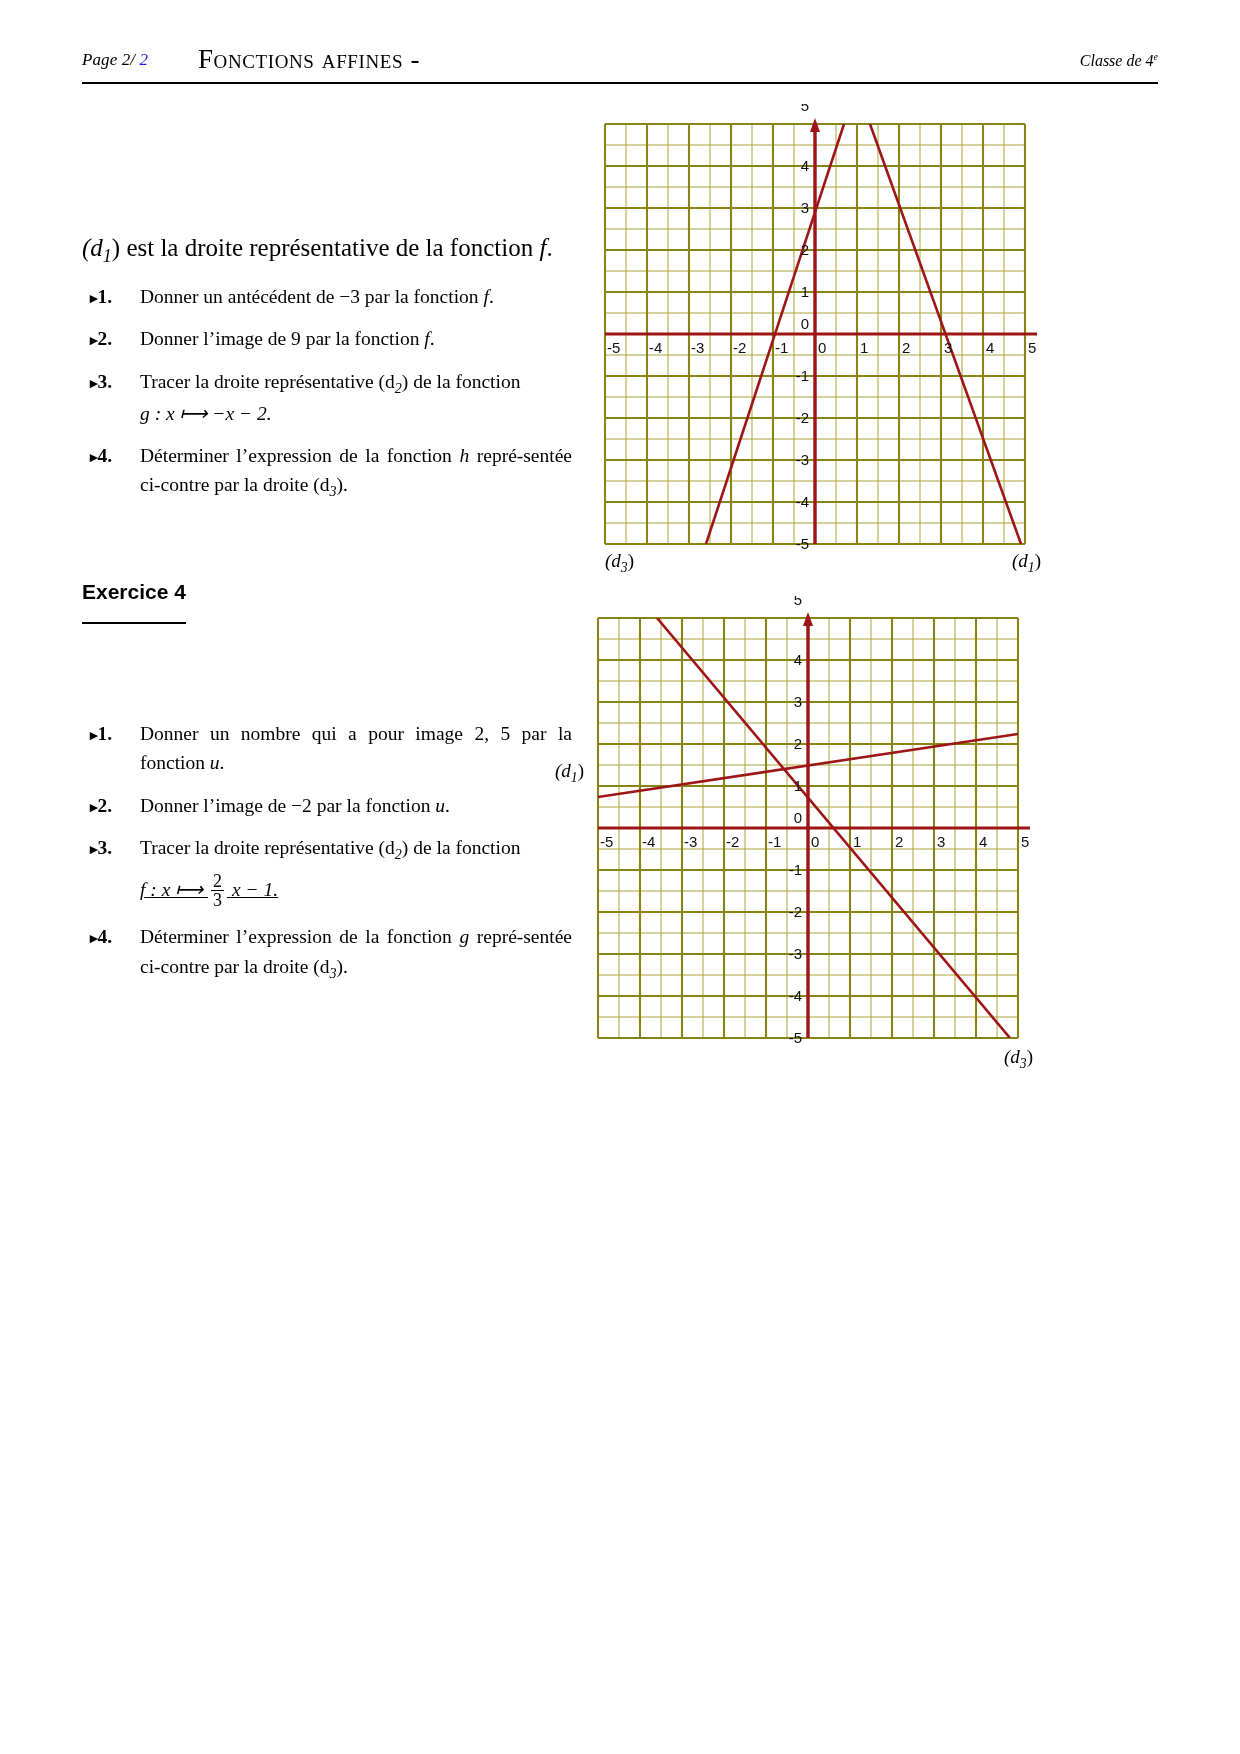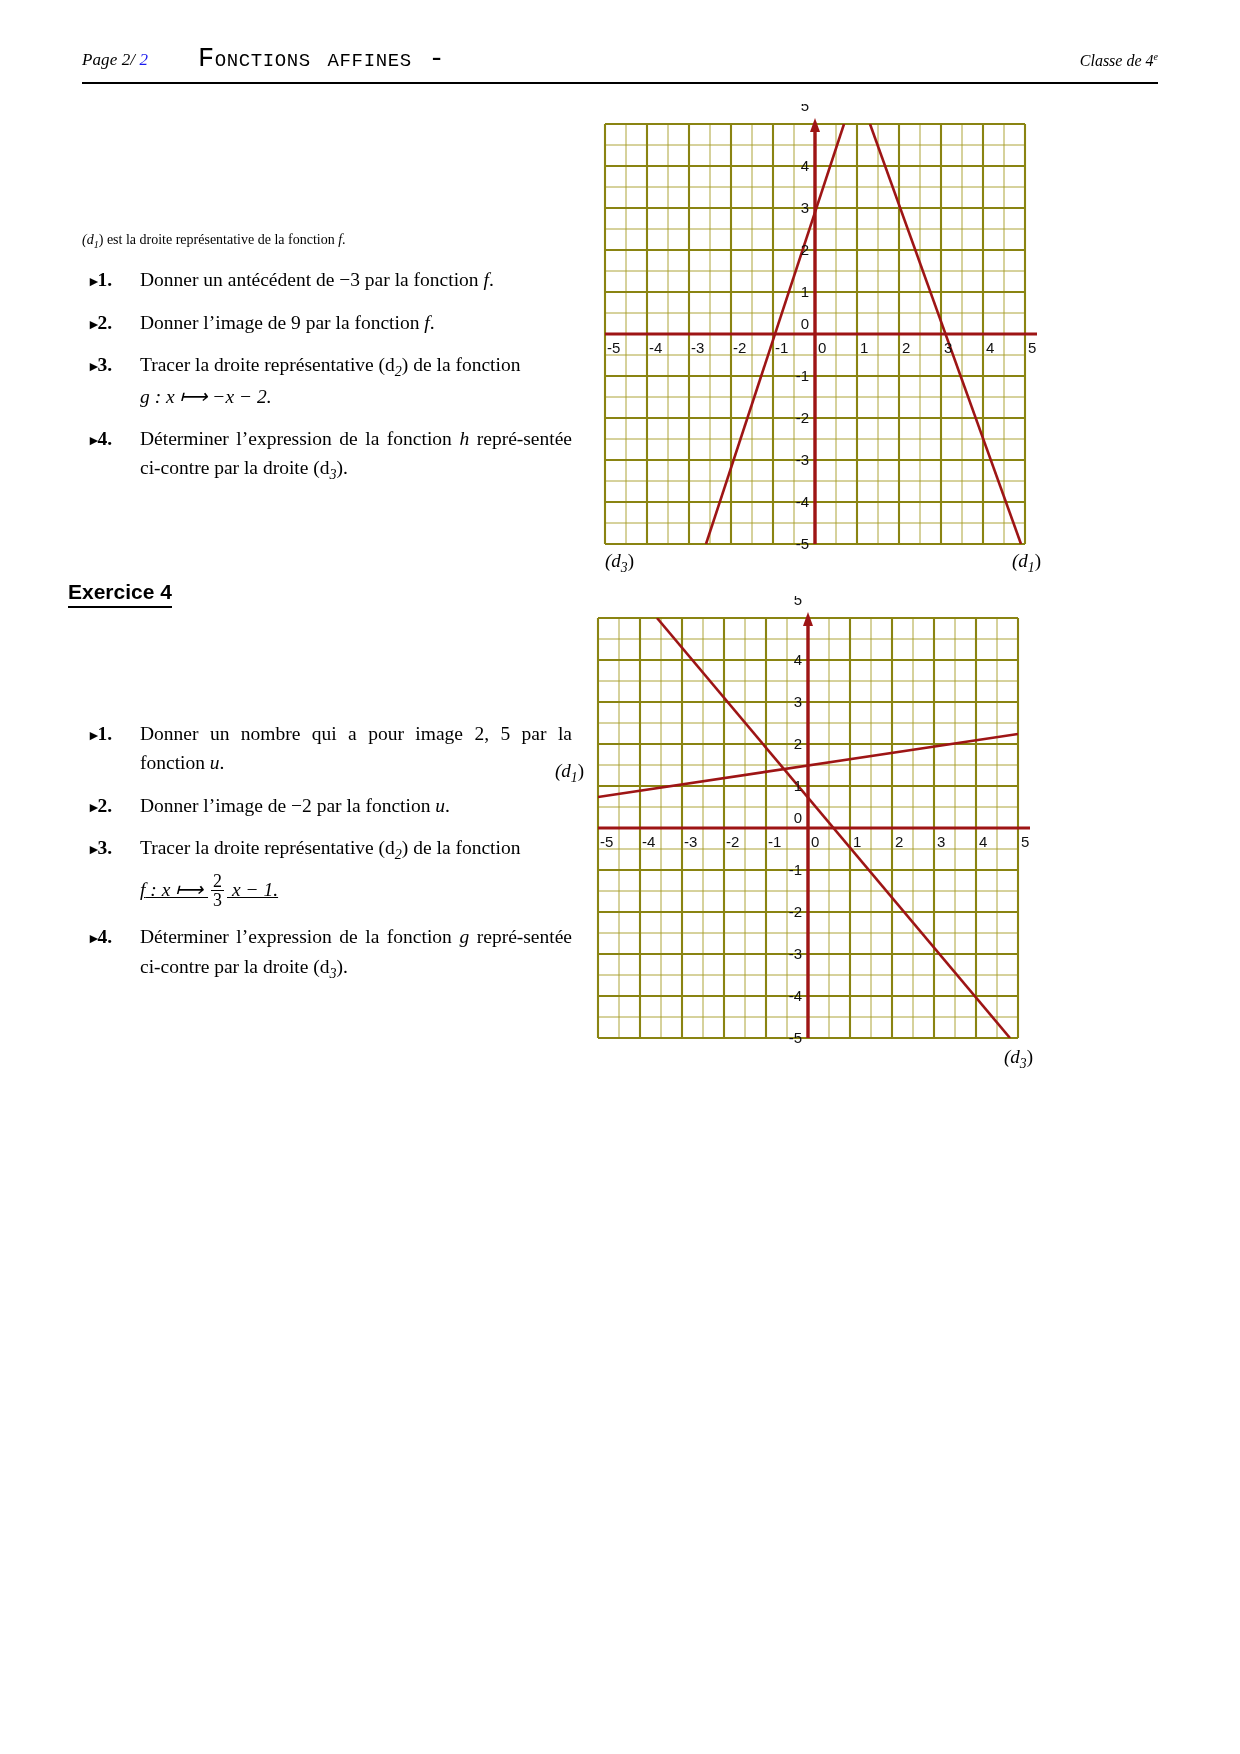--- a/index.html
+++ b/index.html
@@ -19,35 +19,34 @@
   }
   .hdr-left{
     position:absolute;left:0;top:4px;
     font-style:italic;font-size:17px;letter-spacing:.1px;
   }
   .hdr-left .pgnum{color:#1a1aee;font-style:italic;}
   .hdr-center{
     position:absolute;left:116px;top:-2px;
     font-variant:small-caps;font-size:27px;letter-spacing:.6px;
     white-space:nowrap;
-    font-family:Liberation Mono, monospace;
   }
   .hdr-right{
     position:absolute;right:0;top:5px;
     font-style:italic;font-size:16px;white-space:nowrap;
   }
   .hdr-right sup{font-size:10px;vertical-align:super;font-style:italic;}
   .hdr-rule{
     position:absolute;left:82px;top:74px;width:1076px;height:2.4px;
     background:#000;
   }
 
   
   .txtcol{position:absolute;left:82px;width:490px;}
-  .lead{font-size:14px;line-height:1.45;}
+  .lead{font-size:25px;line-height:1.45;}
   ol.qlist{list-style:none;margin:6px 0 0 0;padding:0;}
   ol.qlist li{
     position:relative;
     padding-left:58px;
     margin-top:13px;
     font-size:19.5px;line-height:1.5;
     text-align:justify;
   }
   ol.qlist li .marker{
     position:absolute;left:8px;top:0;
@@ -61,25 +60,25 @@
   .frac{
     display:inline-block;vertical-align:-0.55em;
     text-align:center;font-size:.92em;line-height:1.02;
     margin:0 3px;
   }
   .frac .num{display:block;padding:0 2px;}
   .frac .den{display:block;border-top:1.3px solid #000;padding:0 2px;}
 
   
   .exo-head{
-    position:absolute;left:68px;
+    position:absolute;left:82px;
     font-family:"Liberation Sans",sans-serif;
     font-weight:bold;font-size:21px;
     border-bottom:2.2px solid #000;
-    padding-bottom:2px;
+    padding-bottom:18px;
     display:inline-block;
   }
 
   
   .graph{position:absolute;}
   .graph svg{display:block;}
   .glabel{
     position:absolute;font-size:19px;font-style:normal;
     font-family:"Liberation Serif",serif;
   }

